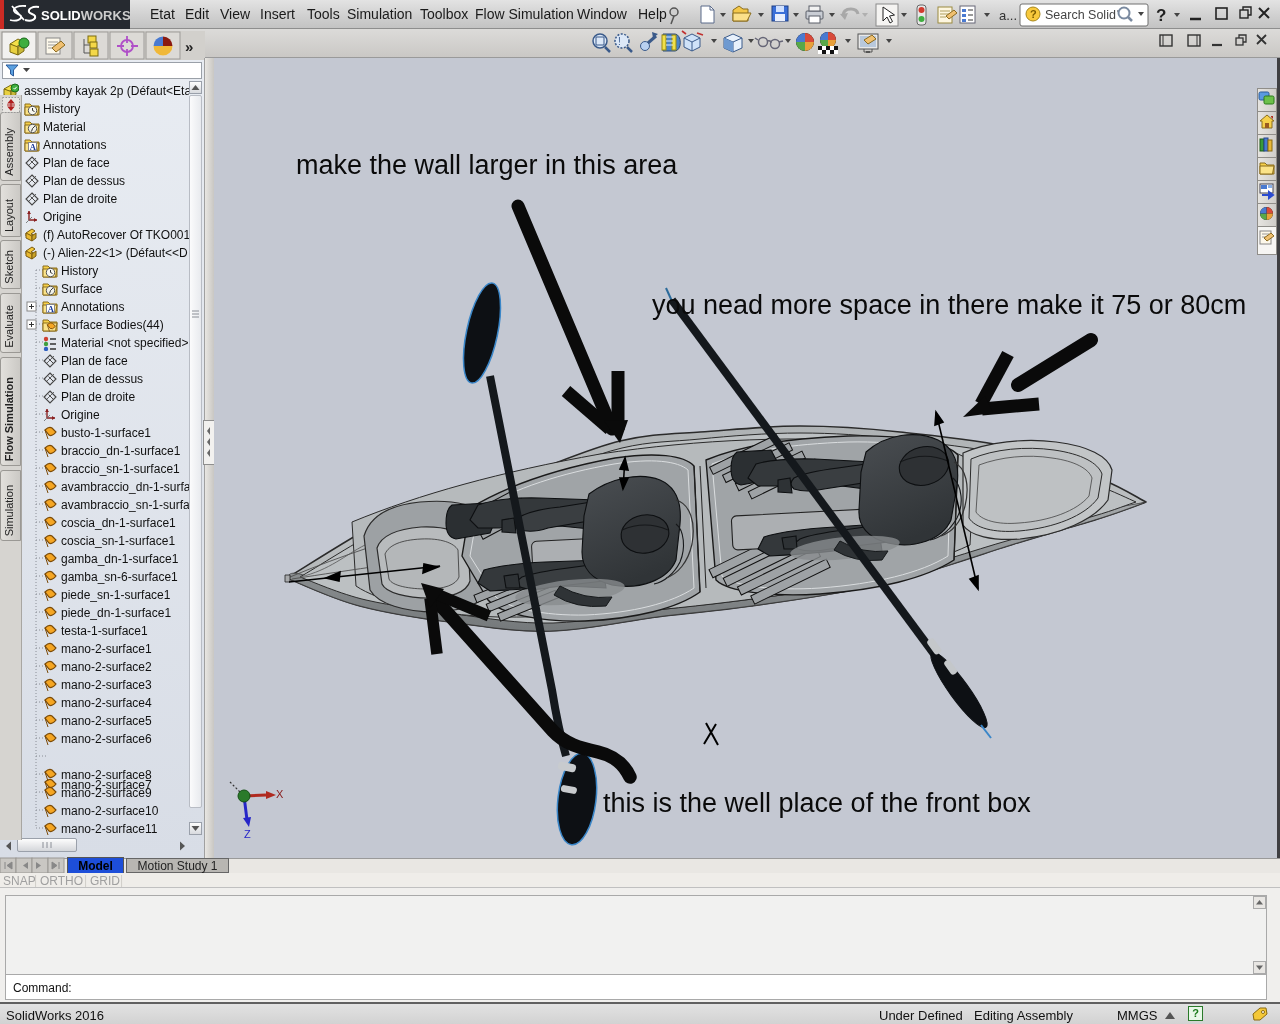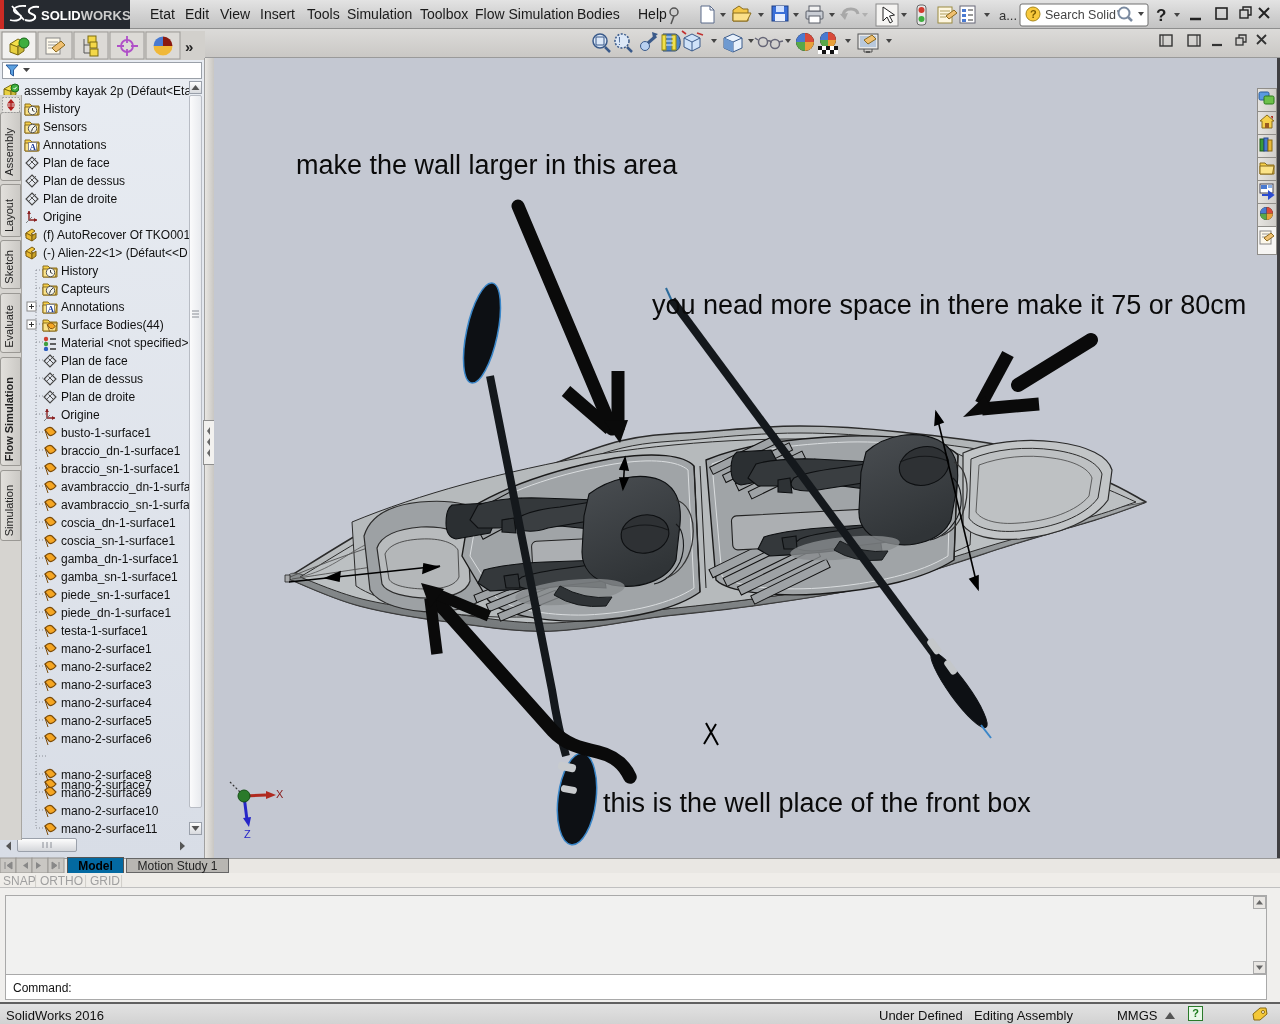--- a/index.html
+++ b/index.html
@@ -70,21 +70,21 @@
     <text x="33" y="16" font-size="13" font-weight="bold" fill="#ffffff" font-family="Liberation Sans">SOLID<tspan fill="#cccccc">WORKS</tspan></text>
   </svg>
   <span class="menuitem" style="left:150px">Etat</span>
   <span class="menuitem" style="left:185px">Edit</span>
   <span class="menuitem" style="left:220px">View</span>
   <span class="menuitem" style="left:260px">Insert</span>
   <span class="menuitem" style="left:307px">Tools</span>
   <span class="menuitem" style="left:347px">Simulation</span>
   <span class="menuitem" style="left:420px">Toolbox</span>
   <span class="menuitem" style="left:475px">Flow Simulation</span>
-  <span class="menuitem" style="left:577px">Bodies</span>
+  <span class="menuitem" style="left:577px">Window</span>
   <span class="menuitem" style="left:638px">Help</span>
   <div class="abs" id="toolbar2"></div>
   <div class="abs" id="cmtabs"></div>
   <svg class="abs" id="topicons" style="left:0;top:0" width="1280" height="60" viewBox="0 0 1280 60">
 
     <g stroke="#555" fill="none" stroke-width="1.5">
       <circle cx="674" cy="12" r="4" fill="#d0d0d0"></circle>
       <path d="M674 16 L671 24"></path>
     </g>
 
@@ -410,21 +410,21 @@
     <div class="trow" style="left:0;top:20px;width:188px">
       <svg class="abs" style="left:24px;top:1px" width="16" height="16">
         <use href="#i-fclock"></use>
       </svg>
       <span class="lbl" style="left:43px">History</span>
     </div>
     <div class="trow" style="left:0;top:38px;width:188px">
       <svg class="abs" style="left:24px;top:1px" width="16" height="16">
         <use href="#i-fgauge"></use>
       </svg>
-      <span class="lbl" style="left:43px">Sensors</span>
+      <span class="lbl" style="left:43px">Material</span>
     </div>
     <div class="trow" style="left:0;top:56px;width:188px">
       <svg class="abs" style="left:24px;top:1px" width="16" height="16">
         <use href="#i-fa"></use>
       </svg>
       <span class="lbl" style="left:43px">Annotations</span>
     </div>
     <div class="trow" style="left:0;top:74px;width:188px">
       <svg class="abs" style="left:24px;top:1px" width="16" height="16">
         <use href="#i-plane"></use>
@@ -464,21 +464,21 @@
     <div class="trow" style="left:0;top:182px;width:188px">
       <svg class="abs" style="left:42px;top:1px" width="16" height="16">
         <use href="#i-fclock"></use>
       </svg>
       <span class="lbl" style="left:61px">History</span>
     </div>
     <div class="trow" style="left:0;top:200px;width:188px">
       <svg class="abs" style="left:42px;top:1px" width="16" height="16">
         <use href="#i-fgauge"></use>
       </svg>
-      <span class="lbl" style="left:61px">Capteurs</span>
+      <span class="lbl" style="left:61px">Surface</span>
     </div>
     <div class="trow" style="left:0;top:218px;width:188px">
       <svg class="abs" style="left:26px;top:3px" width="11" height="11">
         <use href="#i-plus"></use>
       </svg>
       <svg class="abs" style="left:42px;top:1px" width="16" height="16">
         <use href="#i-fa"></use>
       </svg>
       <span class="lbl" style="left:61px">Annotations</span>
     </div>
@@ -569,21 +569,21 @@
     <div class="trow" style="left:0;top:470px;width:188px">
       <svg class="abs" style="left:42px;top:1px" width="16" height="16">
         <use href="#i-surf"></use>
       </svg>
       <span class="lbl" style="left:61px">gamba_dn-1-surface1</span>
     </div>
     <div class="trow" style="left:0;top:488px;width:188px">
       <svg class="abs" style="left:42px;top:1px" width="16" height="16">
         <use href="#i-surf"></use>
       </svg>
-      <span class="lbl" style="left:61px">gamba_sn-1-surface1</span>
+      <span class="lbl" style="left:61px">gamba_sn-6-surface1</span>
     </div>
     <div class="trow" style="left:0;top:506px;width:188px">
       <svg class="abs" style="left:42px;top:1px" width="16" height="16">
         <use href="#i-surf"></use>
       </svg>
       <span class="lbl" style="left:61px">piede_sn-1-surface1</span>
     </div>
     <div class="trow" style="left:0;top:524px;width:188px">
       <svg class="abs" style="left:42px;top:1px" width="16" height="16">
         <use href="#i-surf"></use>
@@ -938,21 +938,21 @@
       <rect x="0" y="1" width="16" height="15" fill="#c9c7c3" stroke="#9a9894"></rect>
       <rect x="16" y="1" width="16" height="15" fill="#c9c7c3" stroke="#9a9894"></rect>
       <rect x="32" y="1" width="16" height="15" fill="#c9c7c3" stroke="#9a9894"></rect>
       <rect x="48" y="1" width="16" height="15" fill="#c9c7c3" stroke="#9a9894"></rect>
       <path d="M5 5 v7 M12 5 l-5 3.5 l5 3.5 z" fill="#888" stroke="#888"></path>
       <path d="M28 5 l-5 3.5 l5 3.5 z" fill="#888"></path>
       <path d="M36 5 l5 3.5 l-5 3.5 z" fill="#888"></path>
       <path d="M52 5 l5 3.5 l-5 3.5 z M59 5 v7" fill="#888" stroke="#888"></path>
     </g>
   </svg>
-  <div class="abs" style="left:67px;top:857px;width:57px;height:16px;background:#0369a1;border:1px solid #555;border-bottom:none;font-size:12px;font-weight:bold;text-align:center;padding-top:1px">Model</div>
+  <div class="abs" style="left:67px;top:857px;width:57px;height:16px;background:#1d4ed8;border:1px solid #555;border-bottom:none;font-size:12px;font-weight:bold;text-align:center;padding-top:1px">Model</div>
   <div class="abs" style="left:126px;top:858px;width:103px;height:15px;background:#b8b6b2;border:1px solid #666;font-size:12px;text-align:center;color:#222">Motion Study 1</div>
   <div class="abs" id="snaprow">
     <span class="abs" style="left:3px;top:1px">SNAP</span>
     <span class="abs" style="left:40px;top:1px">ORTHO</span>
     <span class="abs" style="left:90px;top:1px">GRID</span>
     <span class="abs" style="left:34px;top:0;color:#d0cec9">|</span>
     <span class="abs" style="left:84px;top:0;color:#d0cec9">|</span>
     <span class="abs" style="left:120px;top:0;color:#d0cec9">|</span>
   </div>
   <div class="abs" id="cmdwin"></div>

